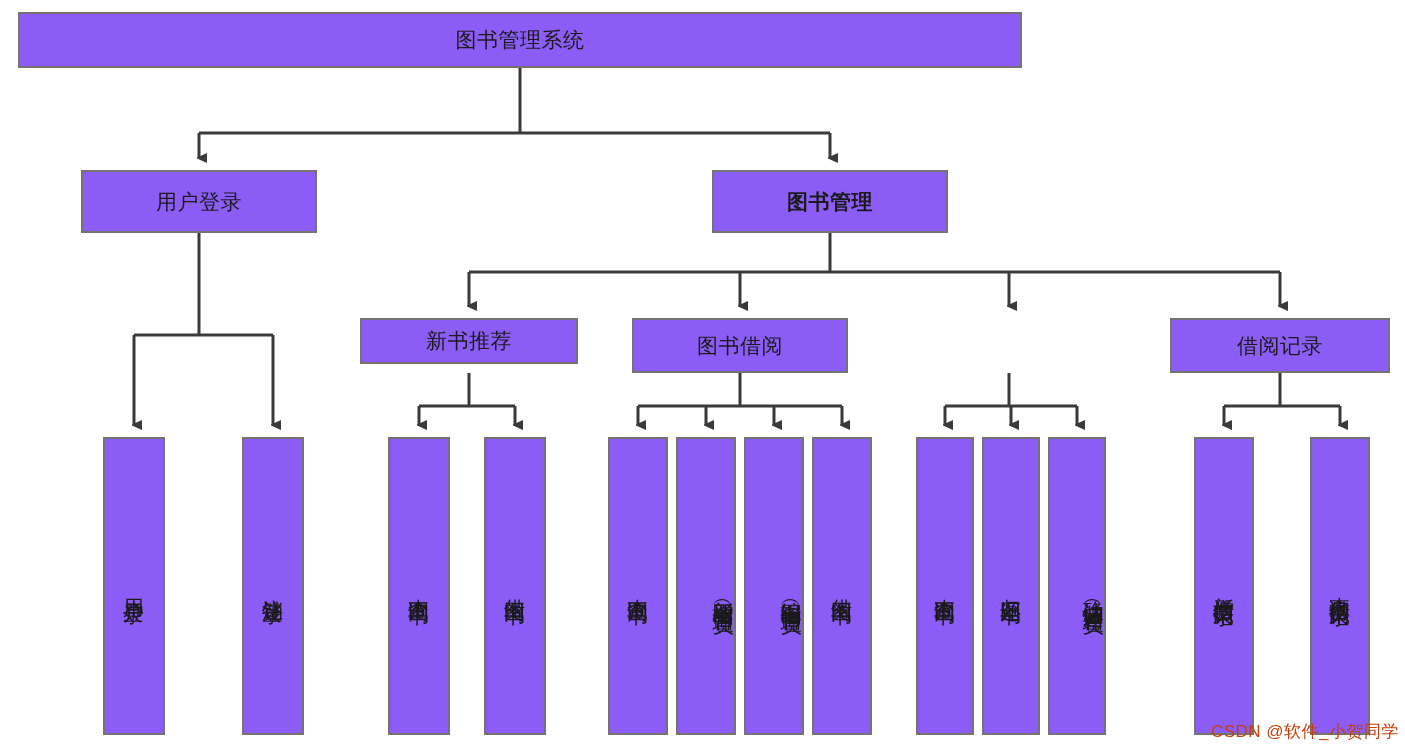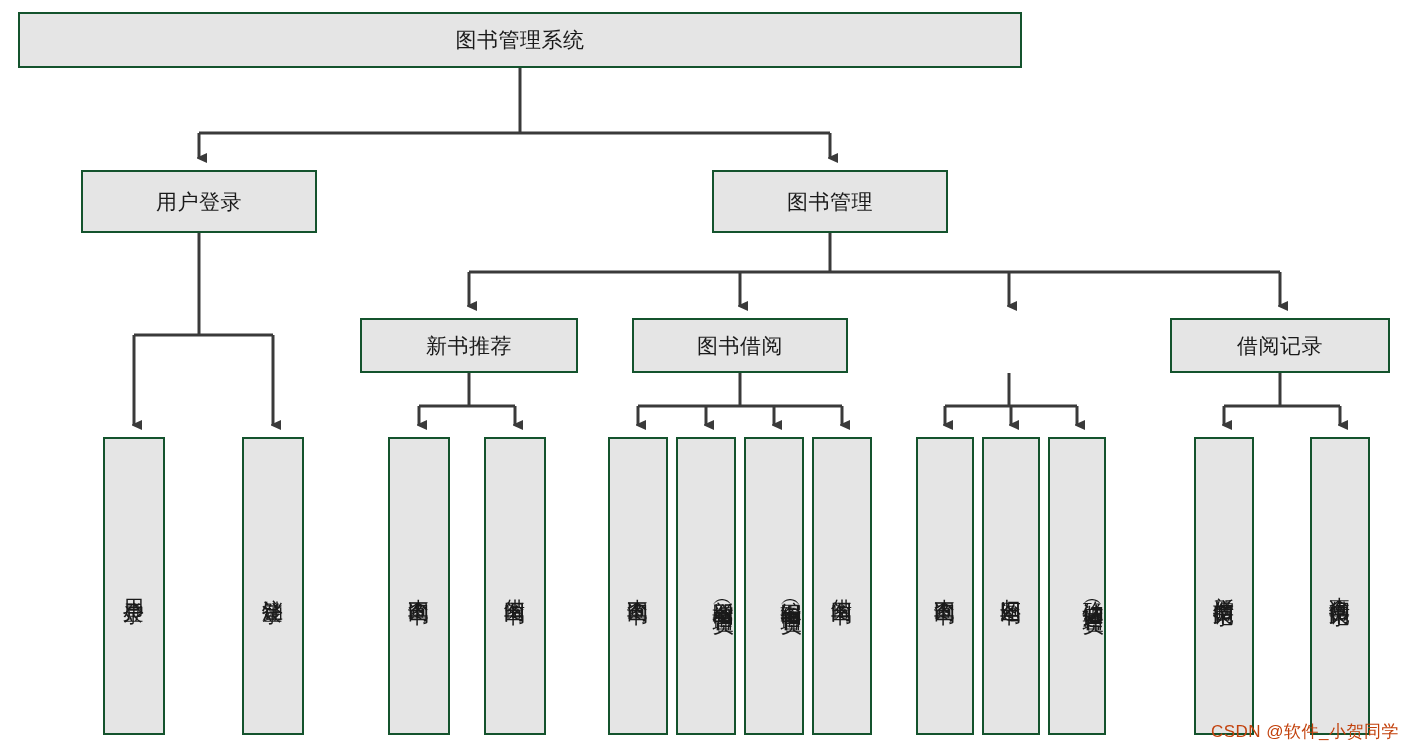--- a/index.html
+++ b/index.html
@@ -21,22 +21,22 @@
     position: absolute;
     left: 0;
     top: 0;
     width: 1405px;
     height: 747px;
     pointer-events: none;
   }
   .node {
     position: absolute;
     box-sizing: border-box;
-    border: 2px solid #14532d;
-    background: #e5e5e5;
+    border: 2px solid #737373;
+    background: #8b5cf6;
     display: flex;
     align-items: center;
     justify-content: center;
     color: #1a1a1a;
   }
   .node.horiz {
     font-size: 21px;
     letter-spacing: 0.5px;
   }
   .node.vert {
@@ -125,25 +125,25 @@
     </g>
   </svg>
 
   <div class="node horiz" style="left:18px; top:12px; width:1004px; height:56px;">
     <span class="node-label">图书管理系统</span>
   </div>
 
   <div class="node horiz" style="left:81px; top:170px; width:236px; height:63px;">
     <span class="node-label">用户登录</span>
   </div>
-  <div class="node horiz" style="left:712px; top:170px; width:236px; height:63px;">
+  <div class="node horiz" style="left:712px; top:170px; width:236px; height:63px;font-weight:bold;">
     <span class="node-label">图书管理</span>
   </div>
 
-  <div class="node horiz" style="left:360px; top:318px; width:218px; height:55px;">
+  <div class="node horiz" style="left:360px; top:318px; width:218px; height:46px;">
     <span class="node-label">新书推荐</span>
   </div>
   <div class="node horiz" style="left:632px; top:318px; width:216px; height:55px;">
     <span class="node-label">图书借阅</span>
   </div>
   <div class="node horiz" style="left:1170px; top:318px; width:220px; height:55px;">
     <span class="node-label">借阅记录</span>
   </div>
 
   <div class="node vert mid" style="left:103px; top:437px; width:62px; height:298px;">

